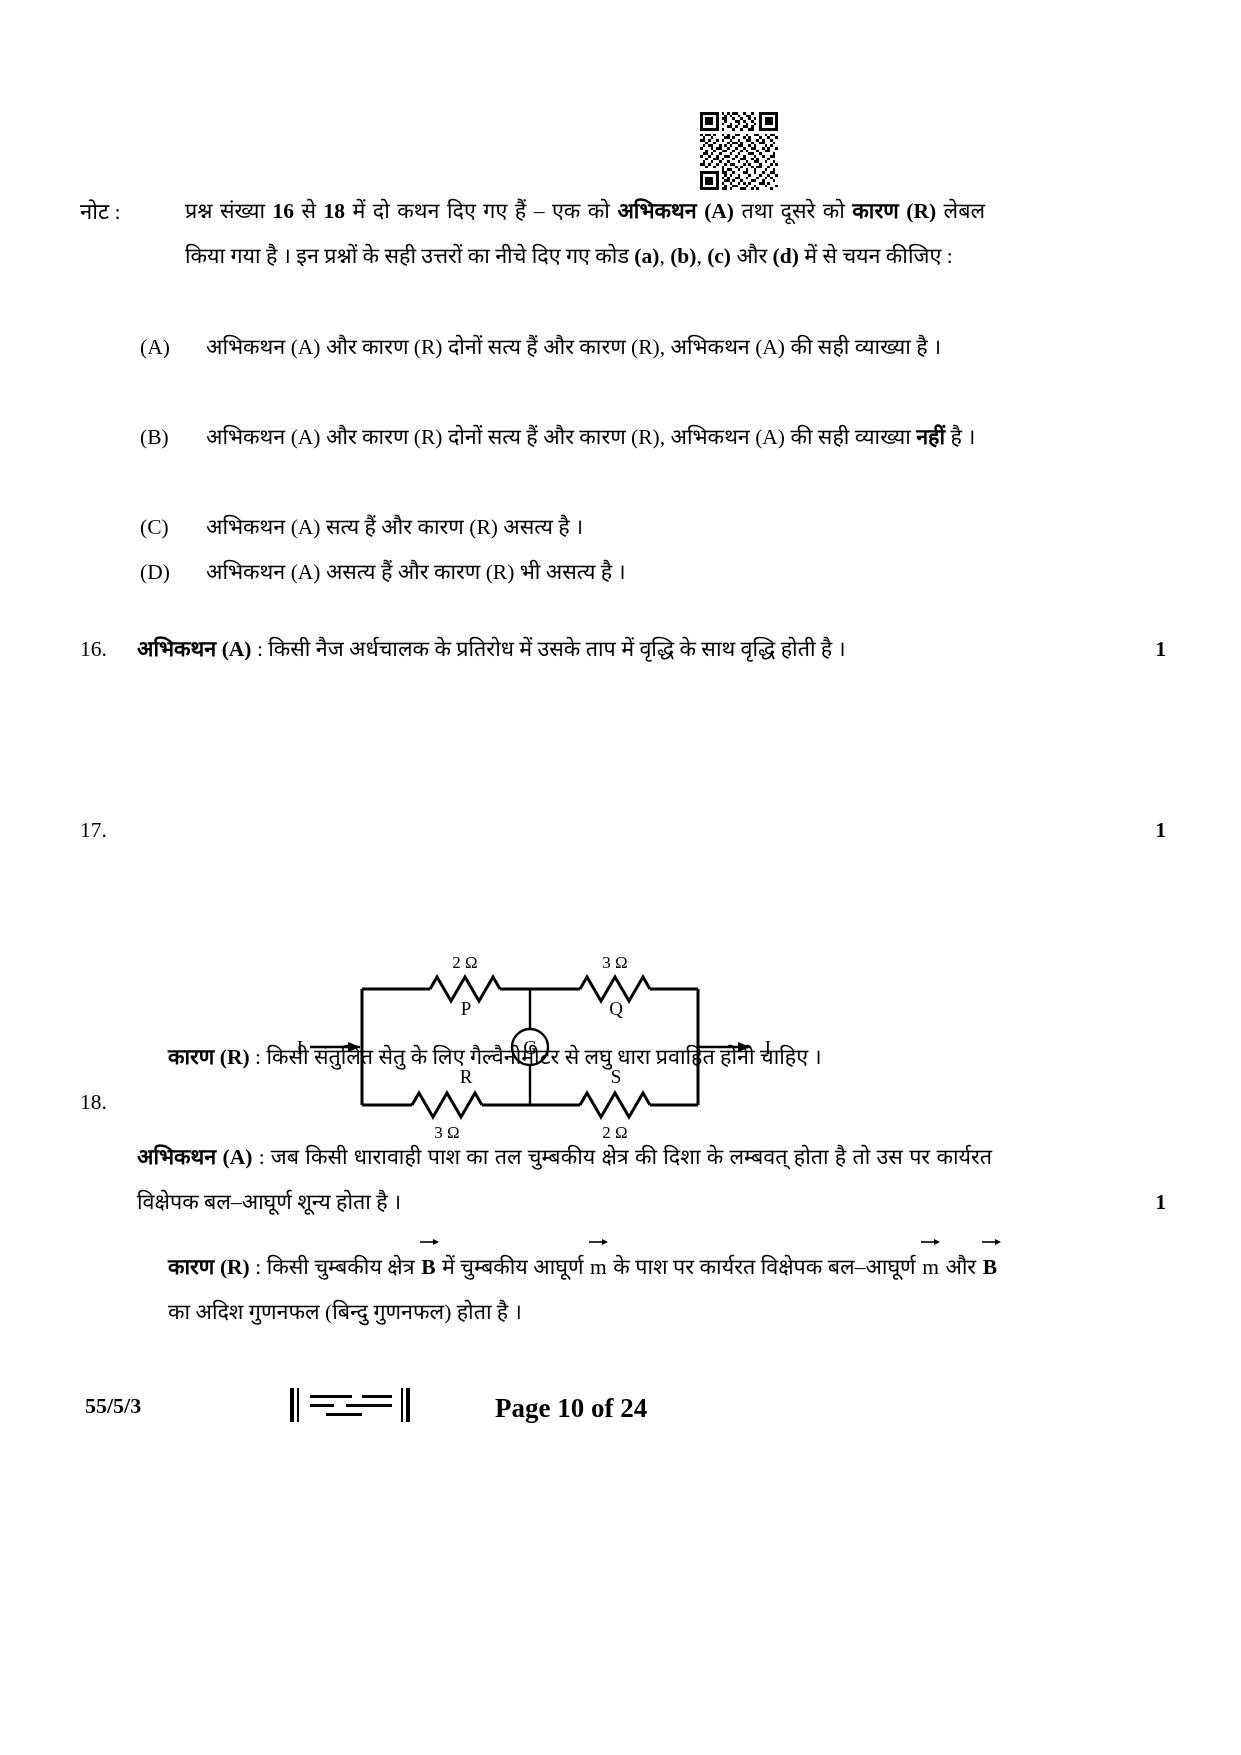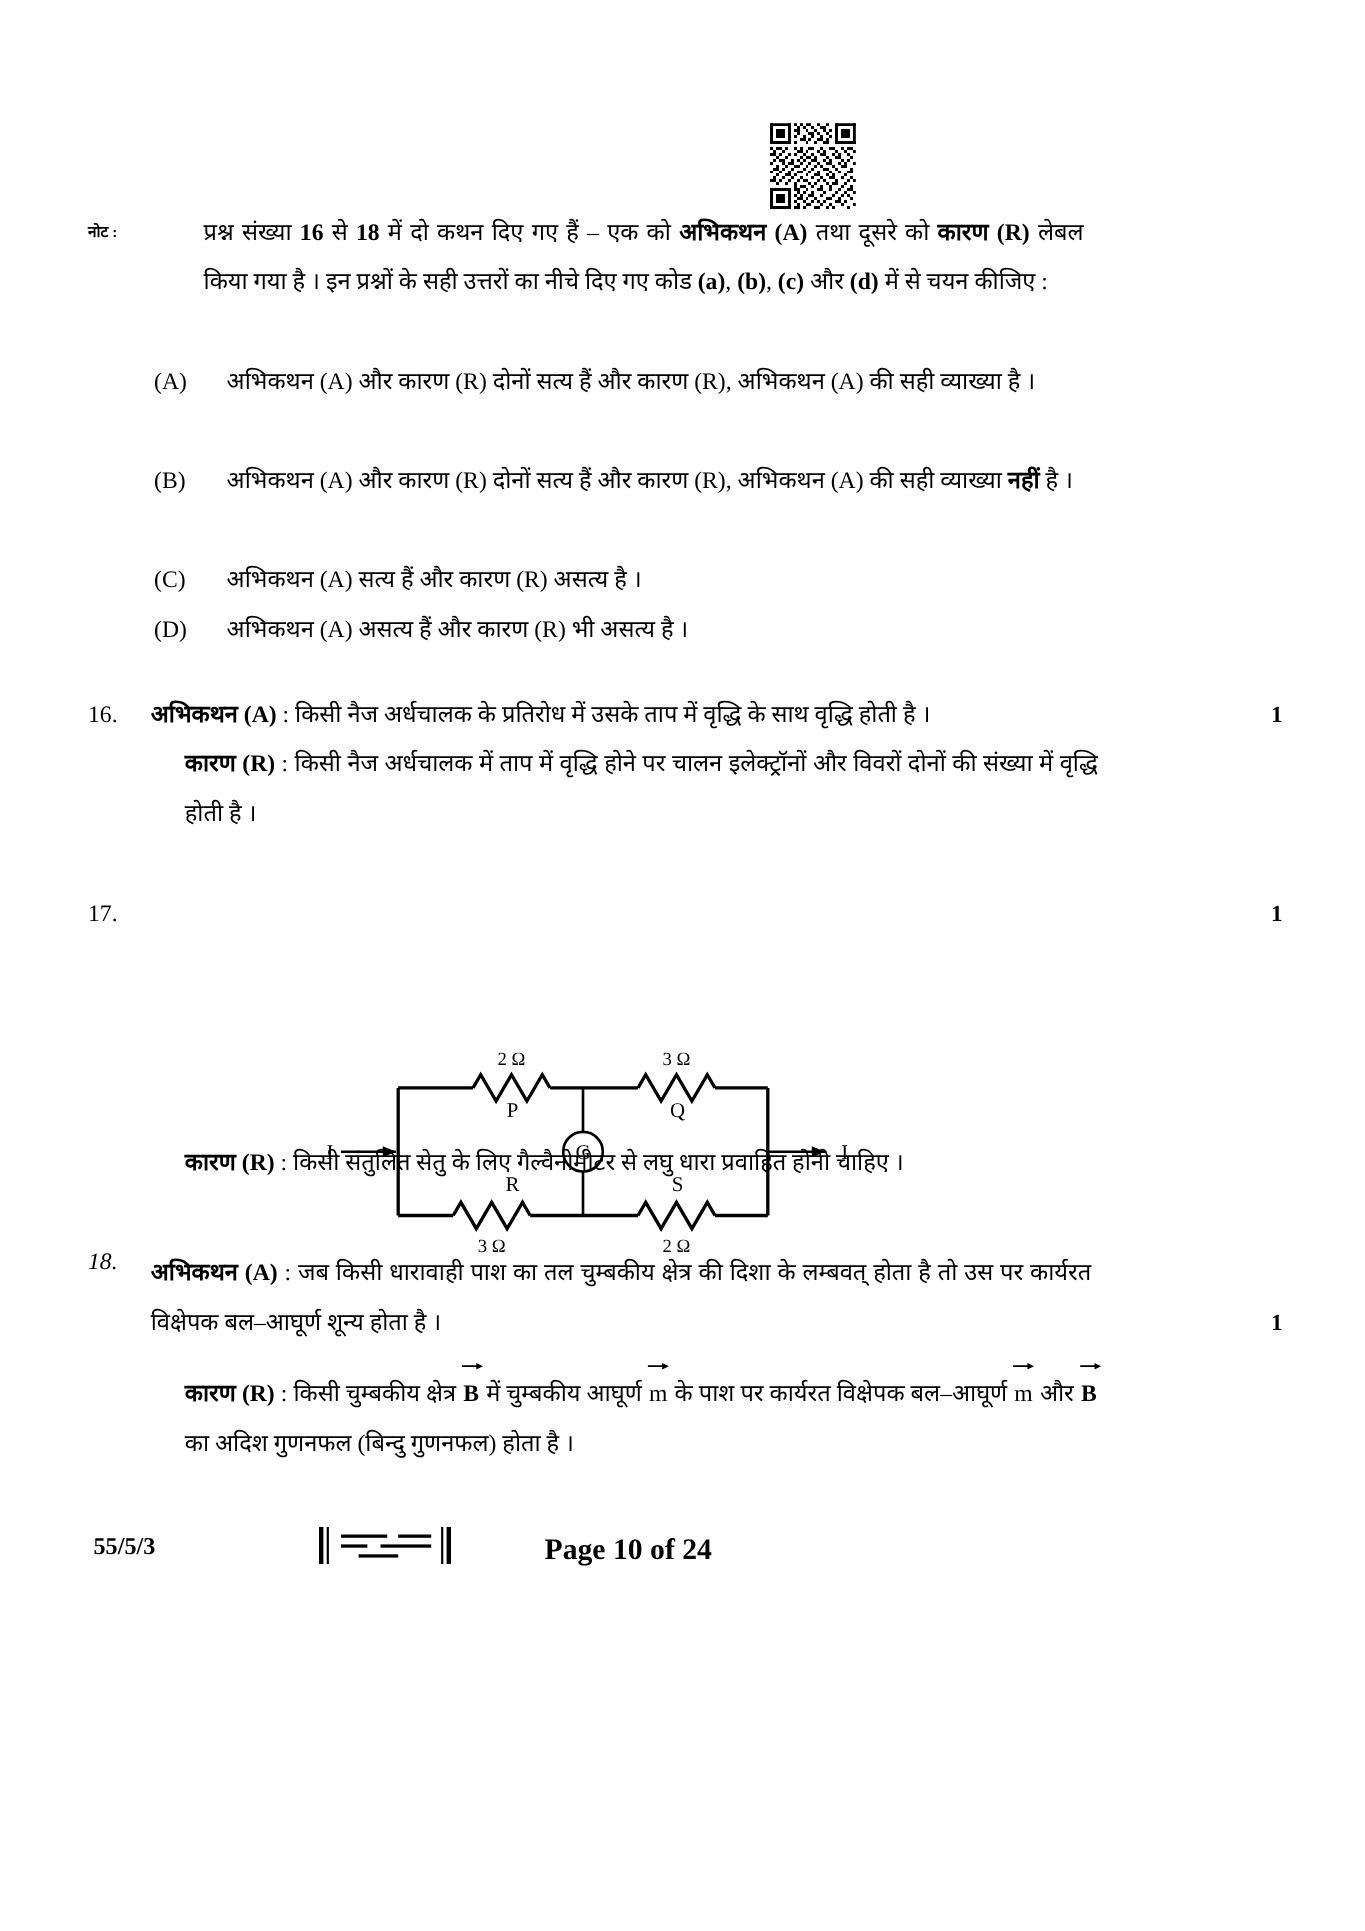--- a/index.html
+++ b/index.html
@@ -32,22 +32,22 @@
   .b { font-weight: bold; }
   .u-bold {
     font-weight: bold;
     text-underline-offset: 5px;
   }
 
   .note-label {
     position: absolute;
     left: 80px;
     top: 189px;
-    font-size: 14px;
-    font-weight: bold;
+    font-size: 22px;
+    font-weight: normal;
     line-height: 45px;
   }
   .note-body {
     position: absolute;
     left: 185px;
     top: 189px;
     width: 800px;
     font-size: 21.5px;
     line-height: 45px;
     text-align: justify;
@@ -402,23 +402,20 @@
     <span class="opt-tag">(D)</span>
     <span class="opt-text">अभिकथन (A) असत्य हैं और कारण (R) भी असत्य है ।</span>
   </div>
 
   <div class="qnum" style="top:627px;">16.</div>
   <div class="qbody" style="top:627px;">
     <span class="b">अभिकथन (A)</span><span> : </span><span>किसी नैज अर्धचालक के प्रतिरोध में उसके ताप में वृद्धि के साथ वृद्धि होती है ।</span>
   </div>
   <div class="marks" style="top:627px;">1</div>
 
-  <div class="reason-row" style="top:672px;">
-    <span class="b">कारण (R)</span><span> : </span><span>किसी नैज अर्धचालक में ताप में वृद्धि होने पर चालन इलेक्ट्रॉनों और विवरों दोनों की संख्या में वृद्धि होती है ।</span>
-  </div>
 
   <div class="qnum" style="top:808px;">17.</div>
   <div class="marks" style="top:808px;">1</div>
 
   <div class="circuit">
     <svg viewBox="0 0 500 185" width="500" height="185">
 
       <line x1="20" y1="92" x2="70" y2="92" stroke="#000" stroke-width="2.4"></line>
       <polygon points="70,92 58,87 58,97" fill="#000"></polygon>
 
@@ -458,21 +455,21 @@
 
       <text x="10" y="99" font-family="Liberation Serif, serif" font-size="19" text-anchor="middle" fill="#000">I</text>
       <text x="478" y="99" font-family="Liberation Serif, serif" font-size="19" text-anchor="middle" fill="#000">I</text>
     </svg>
   </div>
 
   <div class="reason-row" style="top:1035px;">
     <span class="b">कारण (R)</span><span> : </span><span>किसी संतुलित सेतु के लिए गैल्वैनोमीटर से लघु धारा प्रवाहित होनी चाहिए ।</span>
   </div>
 
-  <div class="qnum" style="top:1125px;font-style:italic;">18.</div>
+  <div class="qnum" style="top:1080px;">18.</div>
   <div class="qbody" style="top:1135px;">
     <span class="b">अभिकथन (A)</span><span> : </span><span>जब किसी धारावाही पाश का तल चुम्बकीय क्षेत्र की दिशा के लम्बवत् होता है तो उस पर कार्यरत विक्षेपक बल–आघूर्ण शून्य होता है ।</span>
   </div>
   <div class="marks" style="top:1180px;">1</div>
 
   <div class="reason-row" style="top:1245px;">
     <span class="b">कारण (R)</span><span> : </span><span>किसी चुम्बकीय क्षेत्र </span><span class="vec b"><span>B</span><svg class="arrowhead" viewBox="0 0 20 9" preserveAspectRatio="none">
           <line x1="1" y1="6" x2="18" y2="6" stroke="#000" stroke-width="1.6"></line>
           <polygon points="20,6 14,3 14,9" fill="#000"></polygon>
         </svg></span><span> में चुम्बकीय आघूर्ण </span><span class="vec"><span>m</span><svg class="arrowhead" viewBox="0 0 20 9" preserveAspectRatio="none">

